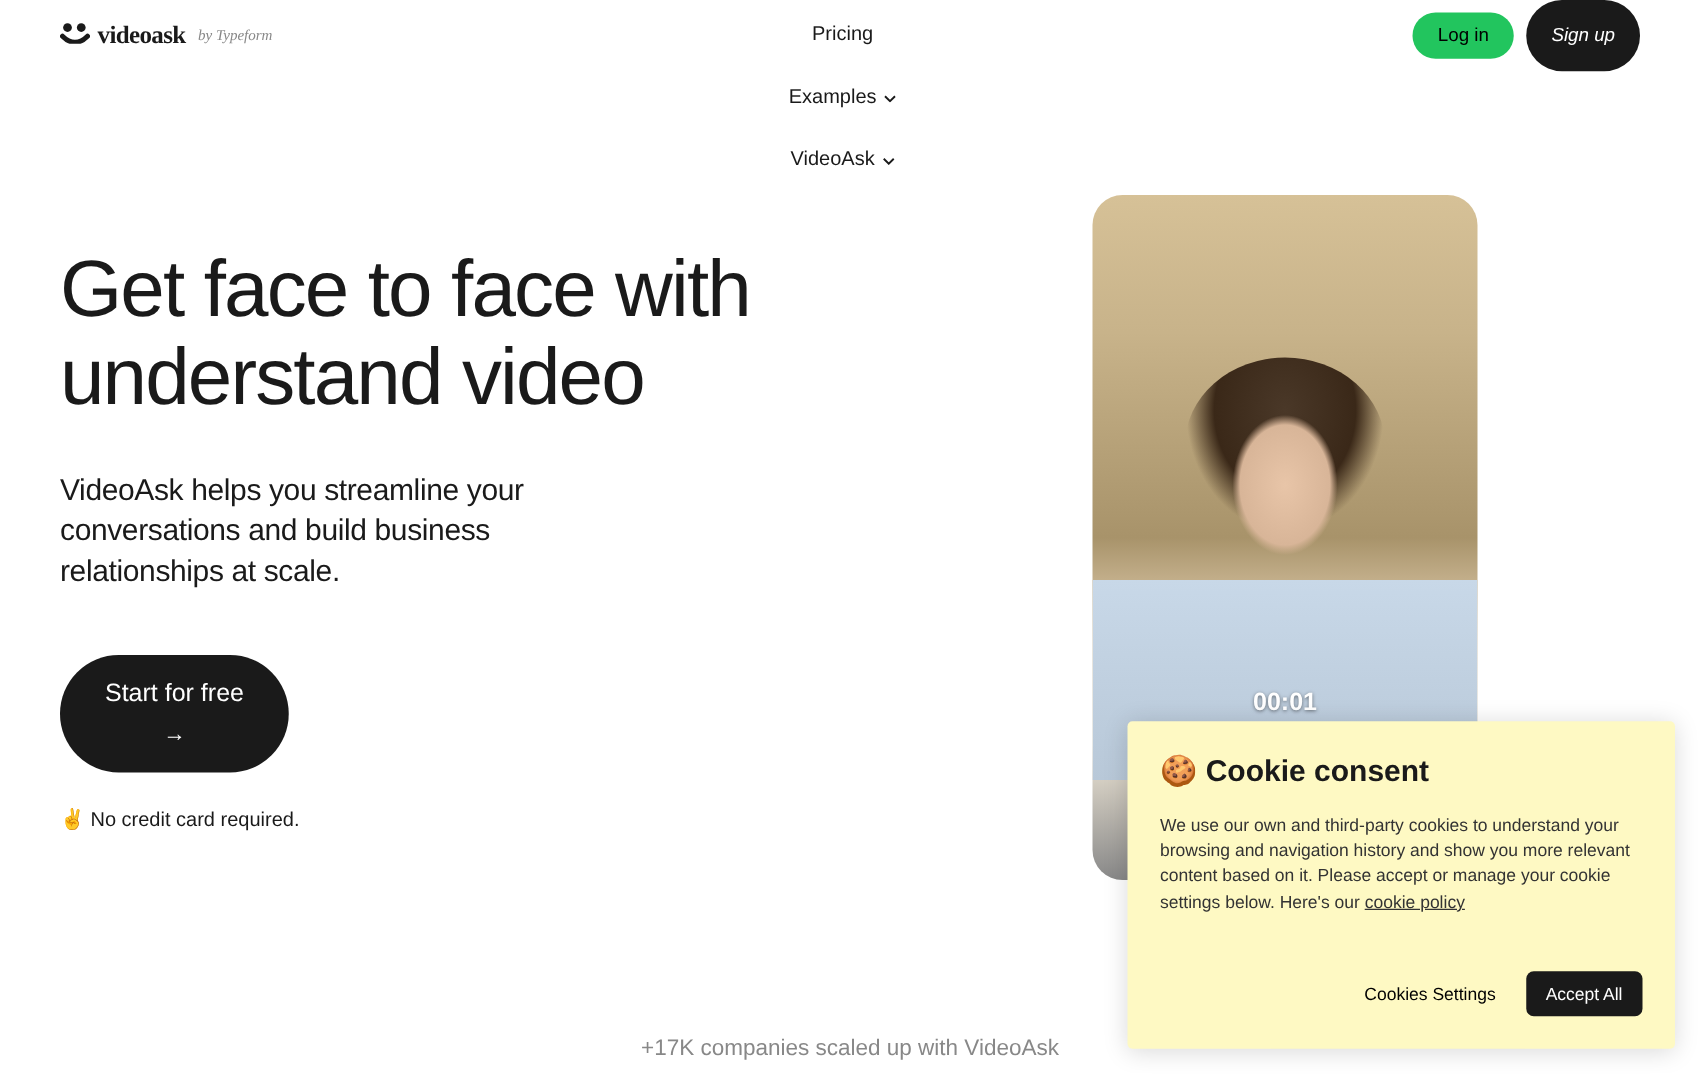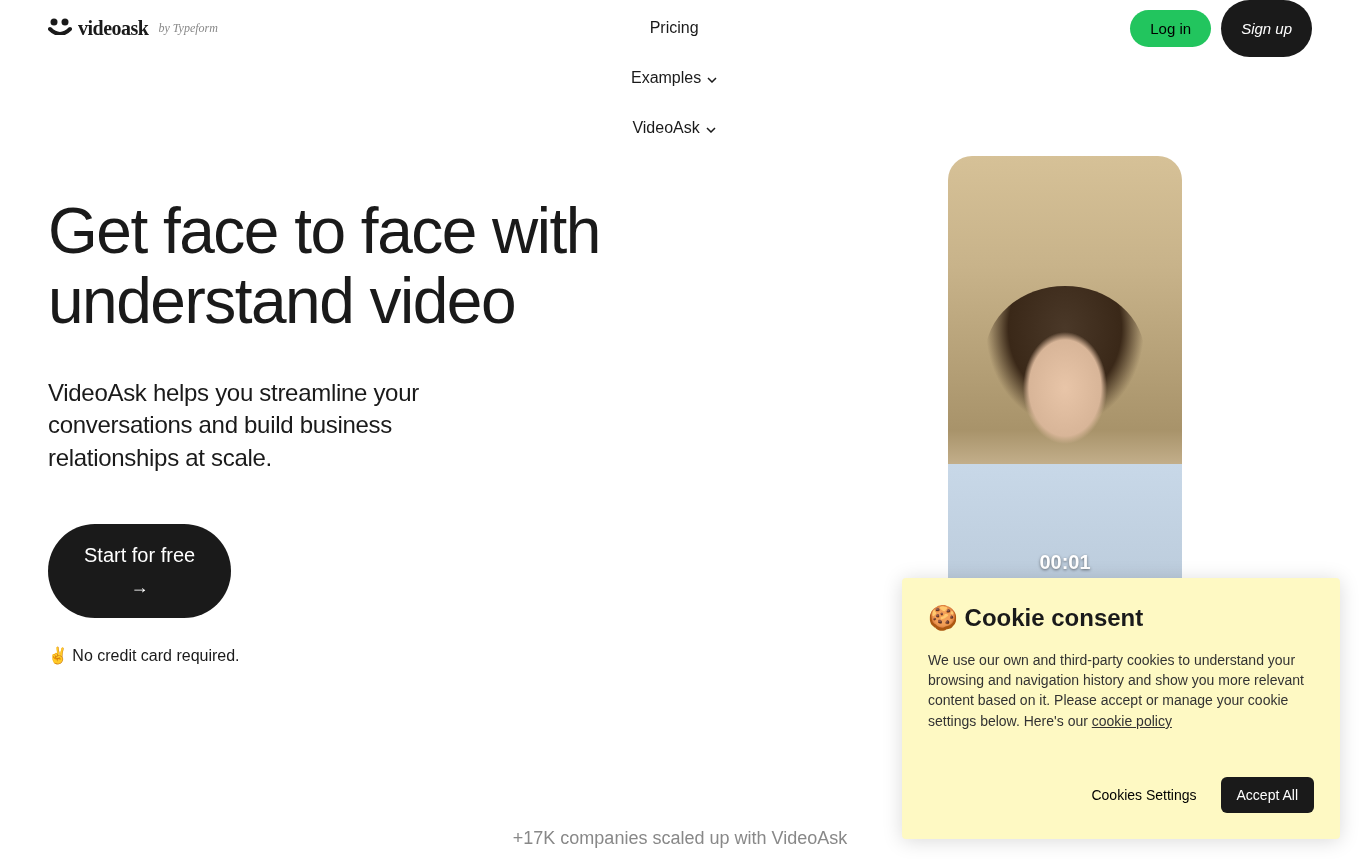--- a/index.html
+++ b/index.html
@@ -130,21 +130,21 @@
       flex-direction: column;
     }
     .cta-note {
       font-size: 16px;
       font-weight: 400;
     }
     .hero-right {
       margin-right: 130px;
     }
     .video-card {
-      width: 234px;
+      width: 308px;
       height: 548px;
       background: linear-gradient(180deg, #d6c197 0%, #c8b38a 20%, #b8a37a 35%, #a8936a 50%, #e8d5b8 65%, #f0e8d8 80%, #888 100%);
       border-radius: 24px;
       position: relative;
       overflow: hidden;
     }
     .video-face {
       position: absolute;
       top: 160px;
       left: 50%;

